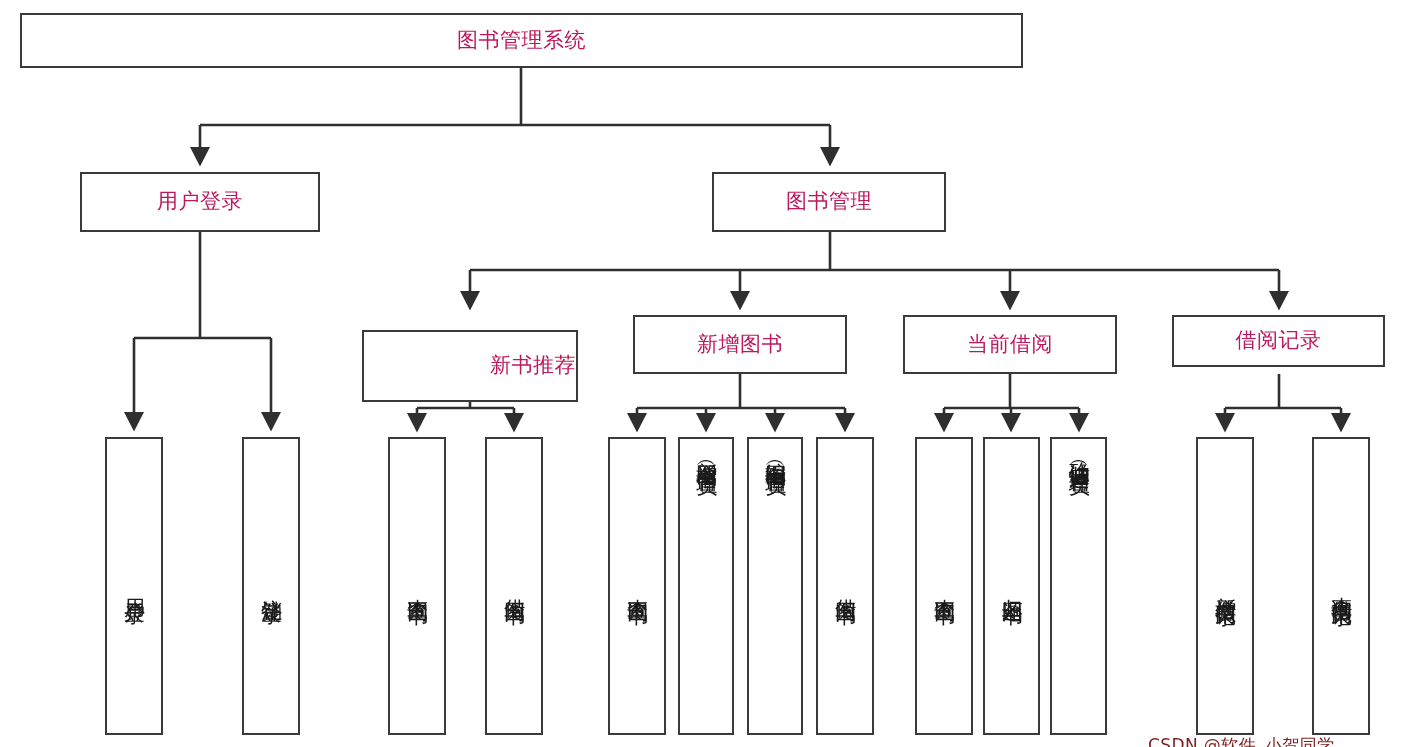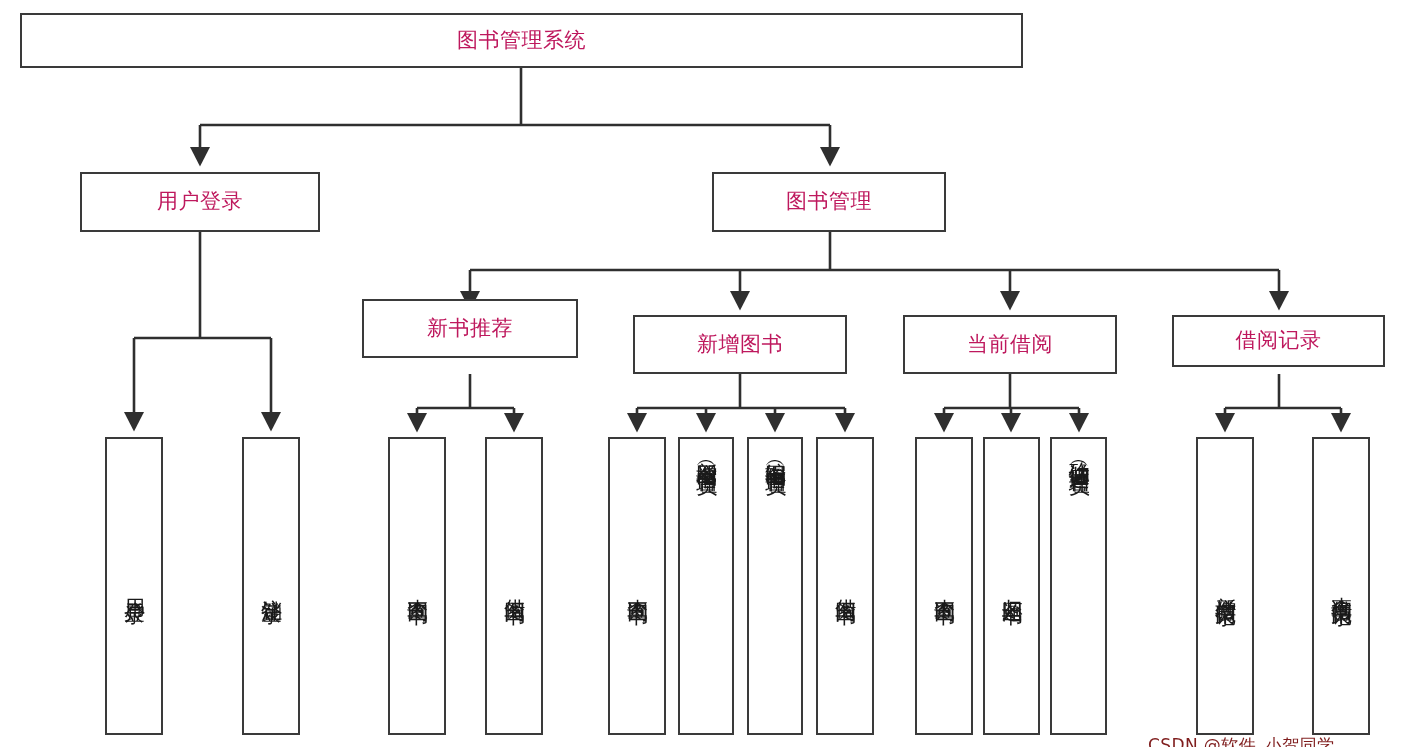--- a/index.html
+++ b/index.html
@@ -130,21 +130,21 @@
   </div>
 
   <div class="node-box" style="left:80px; top:172px; width:240px; height:60px;">
     <span class="node-label-h">用户登录</span>
   </div>
 
   <div class="node-box" style="left:712px; top:172px; width:234px; height:60px;">
     <span class="node-label-h">图书管理</span>
   </div>
 
-  <div class="node-box" style="left:362px; top:299px; width:216px; height:59px;">
+  <div class="node-box" style="left:362px; top:330px; width:216px; height:72px;justify-content:flex-end;">
     <span class="node-label-h">新书推荐</span>
   </div>
 
   <div class="node-box" style="left:633px; top:315px; width:214px; height:59px;">
     <span class="node-label-h">新增图书</span>
   </div>
 
   <div class="node-box" style="left:903px; top:315px; width:214px; height:59px;">
     <span class="node-label-h">当前借阅</span>
   </div>

